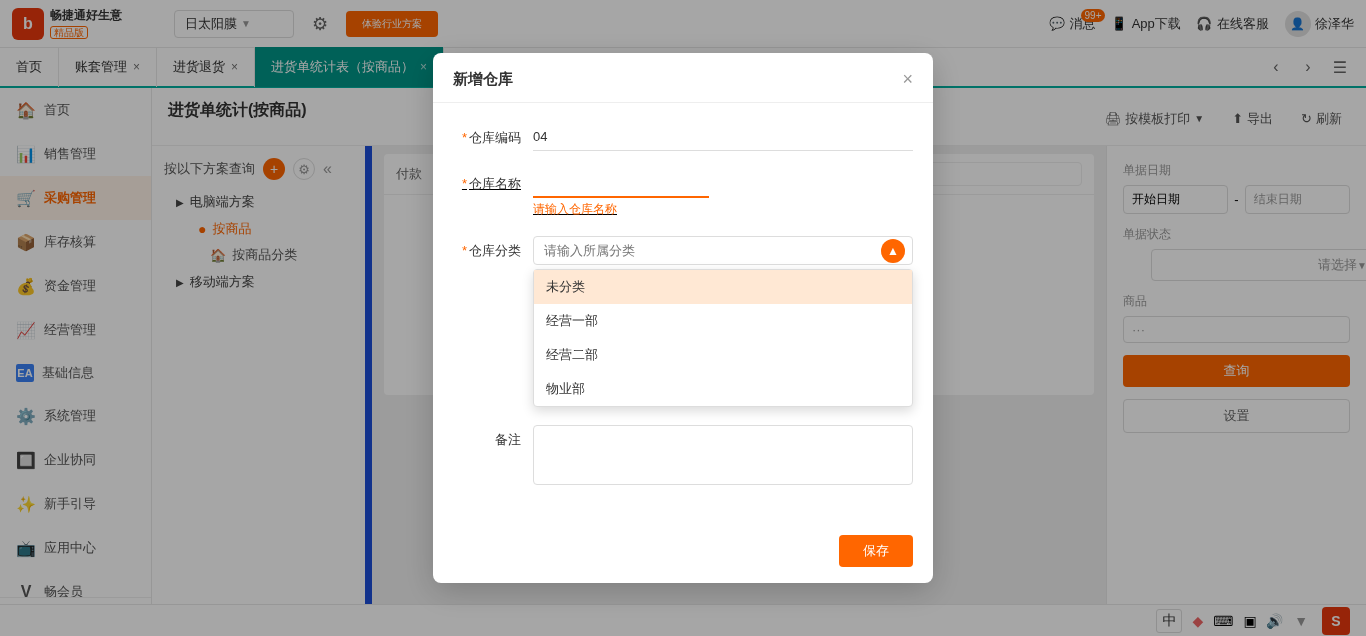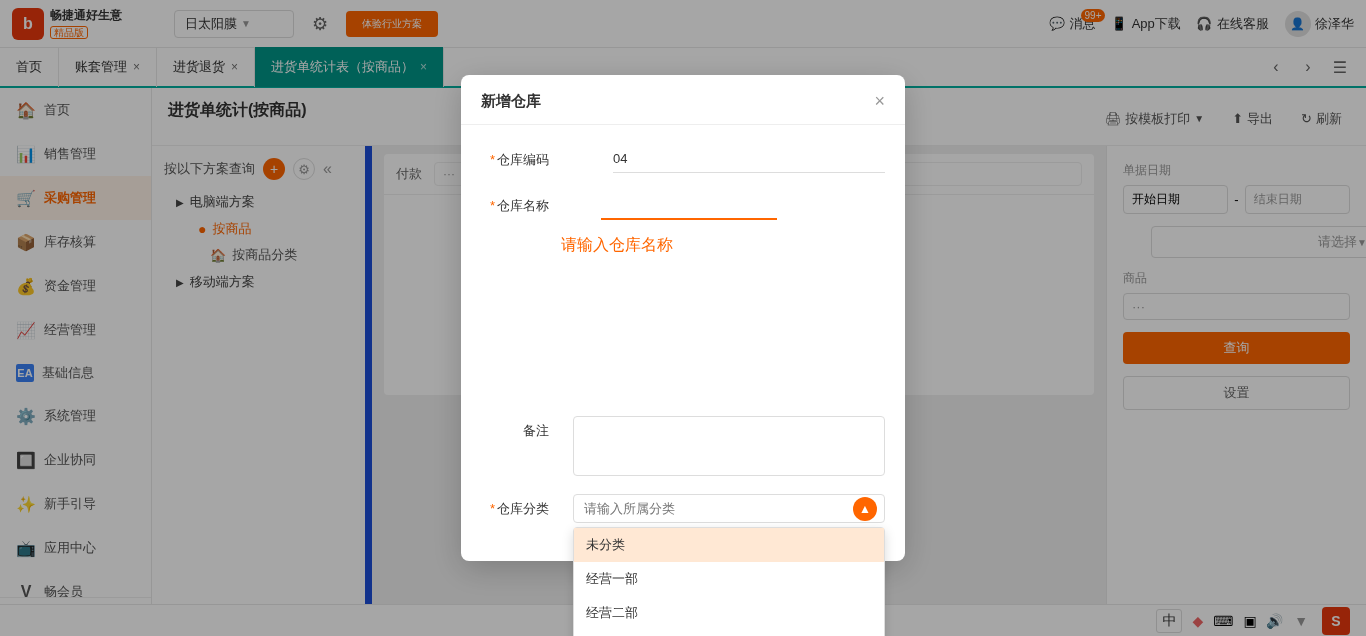--- a/index.html
+++ b/index.html
@@ -180,50 +180,50 @@
       color: #555; cursor: pointer; font-size: 13px; padding: 4px 8px;
     }
 
     
     .modal-overlay {
       position: fixed; top: 0; left: 0; right: 0; bottom: 0;
       background: rgba(0,0,0,0.35); z-index: 100;
       display: flex; align-items: center; justify-content: center;
     }
     .modal {
-      background: #fff; border-radius: 8px; width: 444px;
+      background: #fff; border-radius: 8px; width: 500px;
       box-shadow: 0 8px 32px rgba(0,0,0,0.2);
       overflow: visible; position: relative;
     }
     .modal-header {
       display: flex; align-items: center; justify-content: space-between;
       padding: 16px 20px 12px;
       border-bottom: 1px solid #eee;
     }
     .modal-title { font-size: 15px; font-weight: bold; color: #333; }
     .modal-close {
       cursor: pointer; color: #999; font-size: 18px;
     }
     .modal-body { padding: 20px; }
     .form-row {
-      display: flex; align-items: flex-start; gap: 12px;
+      display: flex; align-items: flex-start; gap: 0;
       margin-bottom: 18px;
     }
     .form-label {
       width: 80px; text-align: right; padding-right: 12px;
       color: #333; font-size: 13px; padding-top: 6px; flex-shrink: 0;
     }
     .form-label .req { color: #f60; margin-right: 2px; }
     .form-input {
       flex: 1; border: none; border-bottom: 1px solid #ddd;
       padding: 6px 0; font-size: 13px; color: #333; outline: none;
     }
     .form-input.error { border-bottom-color: #f60; }
-    .error-tip { color: #f60; font-size: 16px; margin-top: 2px; }
-    .form-input-wrap { flex: 1; position: relative; margin-left: 40px; }
+    .error-tip { color: #f60; font-size: 12px; margin-top: 2px; }
+    .form-input-wrap { flex: 1; position: relative; }
     .category-input-wrap {
       flex: 1; position: relative;
     }
     .category-input {
       width: 100%; border: 1px solid #ddd; border-radius: 4px;
       padding: 6px 32px 6px 10px; font-size: 13px; outline: none;
     }
     .category-arrow {
       position: absolute; right: 8px; top: 50%; transform: translateY(-50%);
       cursor: pointer;
@@ -446,20 +446,21 @@
       <div class="right-panel">
         <div class="right-section">
           <div class="right-label">单据日期</div>
           <div style="display:flex;gap:6px;align-items:center;">
             <div style="flex:1;border:1px solid #ddd;border-radius:4px;padding:5px 8px;font-size:12px;color:#000000;">开始日期</div>
             <span>-</span>
             <div style="flex:1;border:1px solid #ddd;border-radius:4px;padding:5px 8px;font-size:12px;color:#999;">结束日期</div>
           </div>
         </div>
         <div class="right-section">
+          <div class="right-label">单据状态</div>
           <div class="right-select">
             <span style="color:#999;font-size:13px;">请选择</span>
             <span style="font-size:10px;color:#999;">▼</span>
           </div>
         </div>
         <div class="right-section">
           <div class="right-label">商品</div>
           <div style="border:1px solid #ddd;border-radius:4px;padding:5px 8px;color:#999;font-size:13px;display:flex;align-items:center;justify-content:space-between;">
             <span>···</span>
           </div>
@@ -482,37 +483,32 @@
 
       <div class="form-row">
         <div class="form-label">
           <span class="req">*</span><span>仓库编码</span>
         </div>
         <div class="form-input-wrap">
           <input class="form-input" type="text" value="04" style="width: 100%;">
         </div>
       </div>
 
-      <div class="form-row" style="flex-direction:column;">
+      <div class="form-row" style="flex-direction:column;text-decoration:underline;">
         <div style="display:flex;align-items:flex-start;">
           <div class="form-label">
             <span class="req">*</span><span>仓库名称</span>
           </div>
           <div class="form-input-wrap">
             <input class="form-input error" type="text" placeholder="" style="width: 100%; border-bottom: 2px solid rgb(255, 102, 0);">
           </div>
         </div>
         <div style="padding-left:80px;margin-top:3px;">
           <span class="error-tip">请输入仓库名称</span>
         </div>
-      </div>
-
-      <div class="form-row" style="margin-top:160px;">
-        <div class="form-label">备注</div>
-        <textarea class="textarea-input" style=""></textarea>
       </div>
 
       <div class="form-row">
         <div class="form-label">
           <span class="req">*</span><span>仓库分类</span>
         </div>
         <div class="category-input-wrap" style="position:relative;">
           <input class="category-input" type="text" placeholder="请输入所属分类" style="">
           <div class="category-arrow">▲</div>
           
@@ -526,20 +522,28 @@
             <div class="dropdown-item">
               <span>经营二部</span>
             </div>
             <div class="dropdown-item">
               <span>物业部</span>
             </div>
           </div>
         </div>
       </div>
 
+      <div class="form-row" style="margin-top:160px;">
+        <div class="form-label">备注</div>
+        <textarea class="textarea-input" style=""></textarea>
+      </div>
+
+    </div>
+    <div class="modal-footer">
+      <button class="btn-save">保存</button>
     </div>
   </div>
 </div>
 
 <div style="position:fixed;bottom:0;left:0;right:0;height:32px;background:#fff;border-top:1px solid #e8e8e8;display:flex;align-items:center;justify-content:flex-end;padding:0 16px;gap:10px;z-index:50;">
   <span style="font-size:14px;color:#333;border:1px solid #ddd;border-radius:3px;padding:2px 5px;cursor:pointer;">中</span>
   <span style="font-size:14px;color:#e66;cursor:pointer;">◆</span>
   <span style="font-size:14px;cursor:pointer;">⌨</span>
   <span style="font-size:14px;cursor:pointer;">▣</span>
   <span style="font-size:14px;cursor:pointer;">🔊</span>

